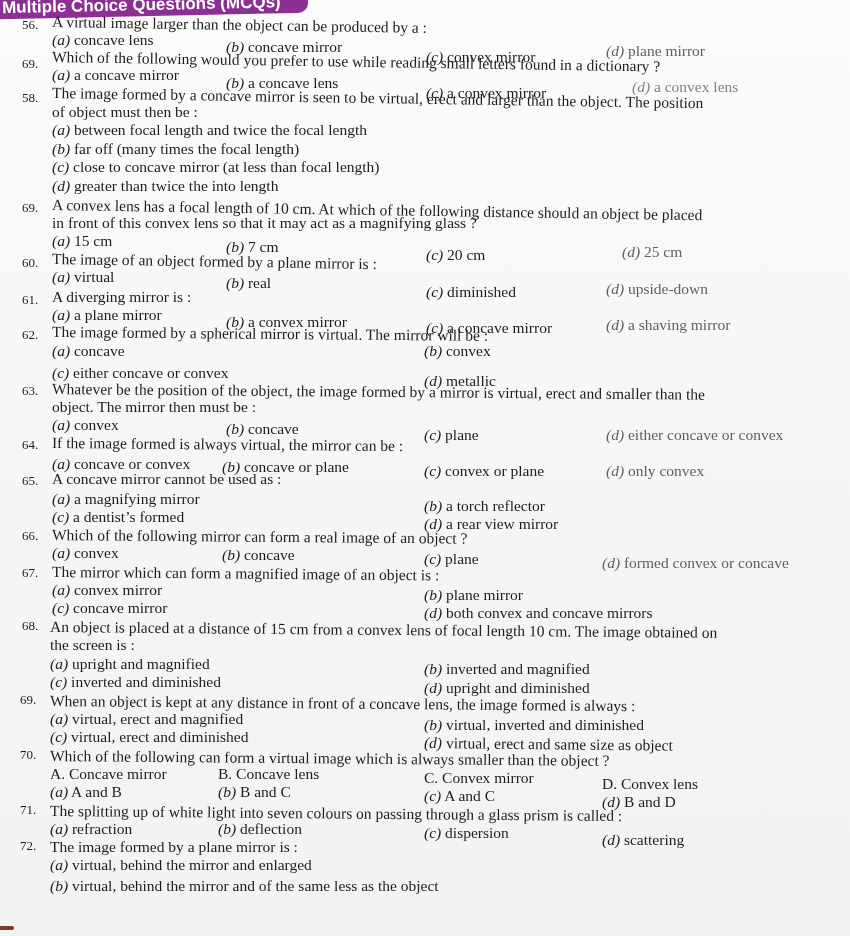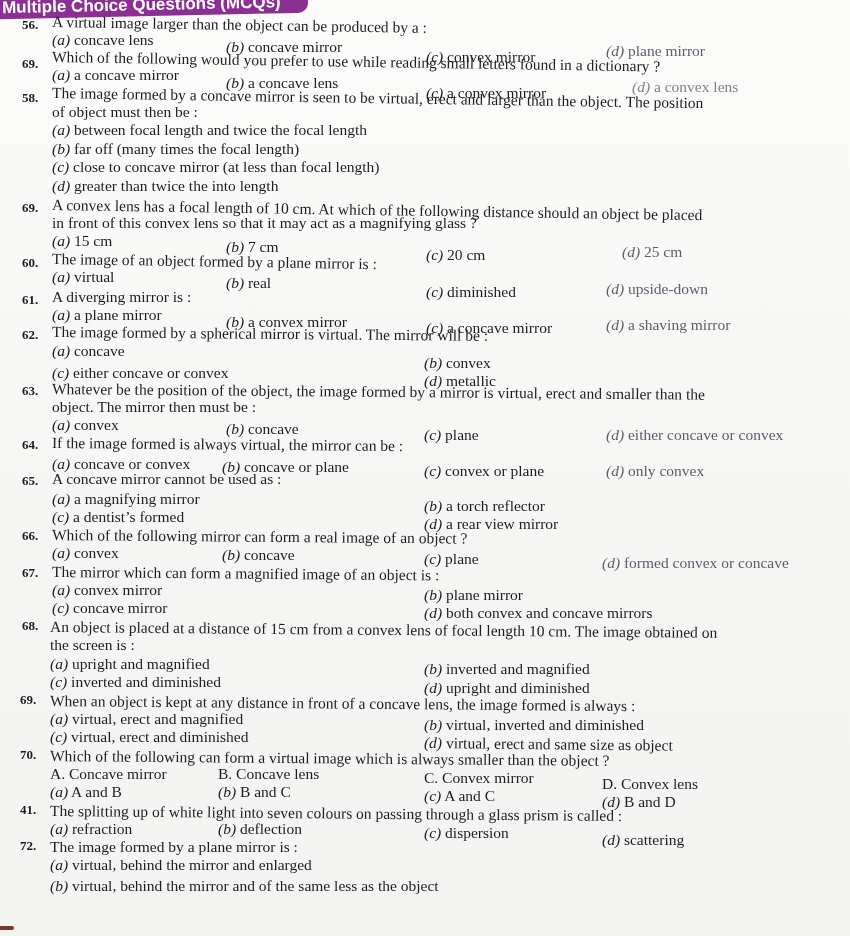--- a/index.html
+++ b/index.html
@@ -25,21 +25,21 @@
     font-weight: bold; font-size: 17px;
     padding-left: 6px; line-height: 26px;
     white-space: nowrap;
     box-sizing: border-box;
     padding-top: 2px;
   }
   .line {
     position: absolute; white-space: nowrap;
     font-size: 15.5px; line-height: 18px;
   }
-  .num { position: absolute; font-size: 13px; font-weight: bold; white-space: nowrap; }
+  .num { position: absolute; font-size: 13px; font-weight: normal; white-space: nowrap; }
   .lbl { font-style: italic; }
   .faded { color: #5a5f6a; }
   .light { color: #7d8390; }
   .corner-mark {
     position: absolute; left: 0; top: 926px; width: 14px; height: 4px;
     background: #7a3a2a; border-radius: 0 3px 3px 0;
   }
 </style>
 </head>
 <body>
@@ -103,21 +103,21 @@
     <div class="line" style="left:52px;top:306px"><span class="lbl">(a)</span> <span>a plane mirror</span></div>
     <div class="line" style="left:226px;top:313px"><span class="lbl">(b)</span> <span>a convex mirror</span></div>
     <div class="line" style="left:426px;top:319px"><span class="lbl">(c)</span> <span>a concave mirror</span></div>
     <div class="line faded" style="left:606px;top:316px"><span class="lbl">(d)</span> <span>a shaving mirror</span></div>
   </div>
 
   <div>
     <span class="num" style="left:22px;top:327px">62.</span>
     <span class="line" style="left:52px;top:323px;transform:rotate(0.5deg);transform-origin:left">The image formed by a spherical mirror is virtual. The mirror will be :</span>
     <div class="line" style="left:52px;top:342px"><span class="lbl">(a)</span> <span>concave</span></div>
-    <div class="line" style="left:424px;top:354px"><span class="lbl">(b)</span> <span>convex</span></div>
+    <div class="line" style="left:424px;top:342px"><span class="lbl">(b)</span> <span>convex</span></div>
     <div class="line" style="left:52px;top:364px"><span class="lbl">(c)</span> <span>either concave or convex</span></div>
     <div class="line" style="left:424px;top:372px"><span class="lbl">(d)</span> <span>metallic</span></div>
   </div>
 
   <div>
     <span class="num" style="left:22px;top:383px">63.</span>
     <span class="line" style="left:52px;top:380px;transform:rotate(0.5deg);transform-origin:left">Whatever be the position of the object, the image formed by a mirror is virtual, erect and smaller than the</span>
     <span class="line" style="left:52px;top:398px">object. The mirror then must be :</span>
     <div class="line" style="left:52px;top:416px"><span class="lbl">(a)</span> <span>convex</span></div>
     <div class="line" style="left:226px;top:420px"><span class="lbl">(b)</span> <span>concave</span></div>
@@ -187,21 +187,21 @@
     <div class="line" style="left:218px;top:765px"><span>B.</span> <span>Concave lens</span></div>
     <div class="line" style="left:424px;top:769px"><span>C.</span> <span>Convex mirror</span></div>
     <div class="line" style="left:602px;top:775px"><span>D.</span> <span>Convex lens</span></div>
     <div class="line" style="left:50px;top:783px"><span class="lbl">(a)</span> <span>A and B</span></div>
     <div class="line" style="left:218px;top:783px"><span class="lbl">(b)</span> <span>B and C</span></div>
     <div class="line" style="left:424px;top:787px"><span class="lbl">(c)</span> <span>A and C</span></div>
     <div class="line" style="left:602px;top:793px"><span class="lbl">(d)</span> <span>B and D</span></div>
   </div>
 
   <div>
-    <span class="num" style="left:20px;top:802px">41.</span>
+    <span class="num" style="left:20px;top:802px">71.</span>
     <span class="line" style="left:50px;top:802px;transform:rotate(0.5deg);transform-origin:left">The splitting up of white light into seven colours on passing through a glass prism is called :</span>
     <div class="line" style="left:50px;top:820px"><span class="lbl">(a)</span> <span>refraction</span></div>
     <div class="line" style="left:218px;top:820px"><span class="lbl">(b)</span> <span>deflection</span></div>
     <div class="line" style="left:424px;top:824px"><span class="lbl">(c)</span> <span>dispersion</span></div>
     <div class="line" style="left:602px;top:831px"><span class="lbl">(d)</span> <span>scattering</span></div>
   </div>
 
   <div>
     <span class="num" style="left:20px;top:838px">72.</span>
     <span class="line" style="left:50px;top:838px">The image formed by a plane mirror is :</span>

